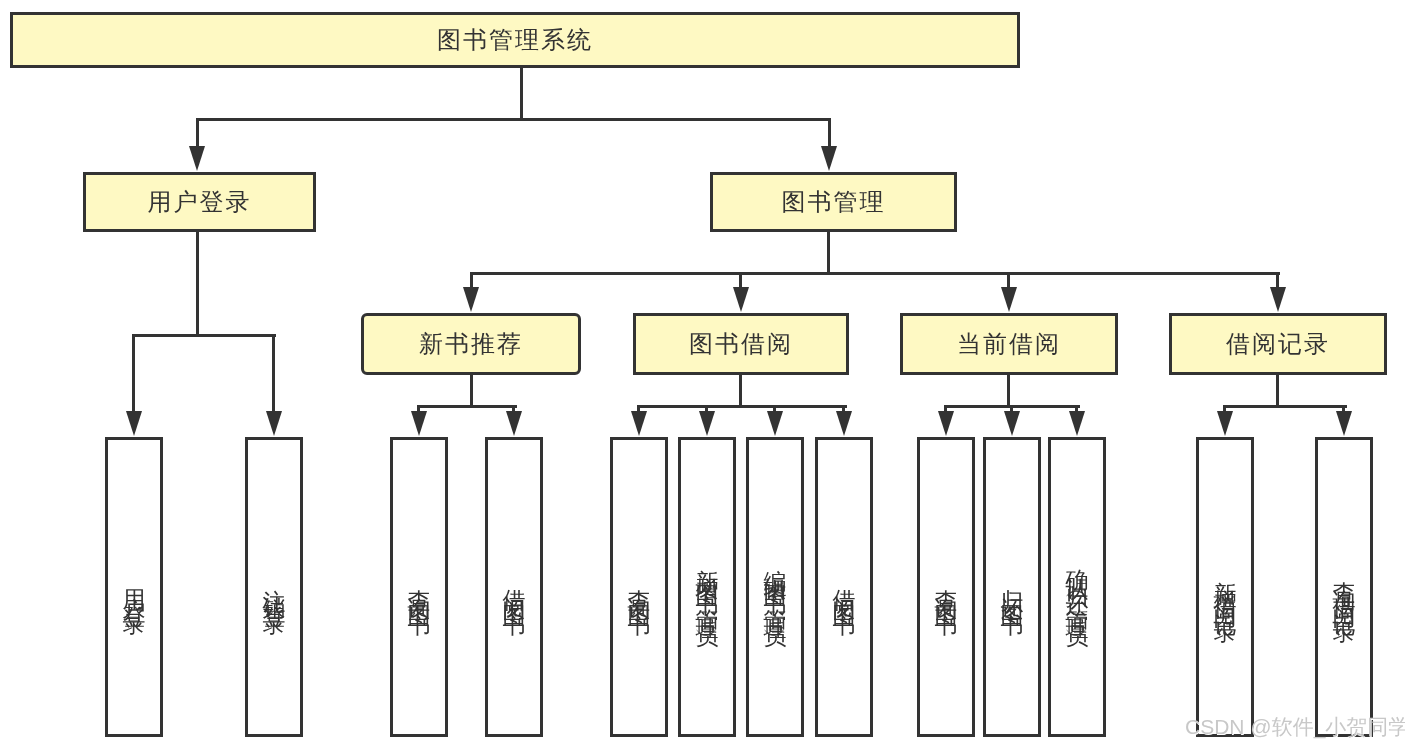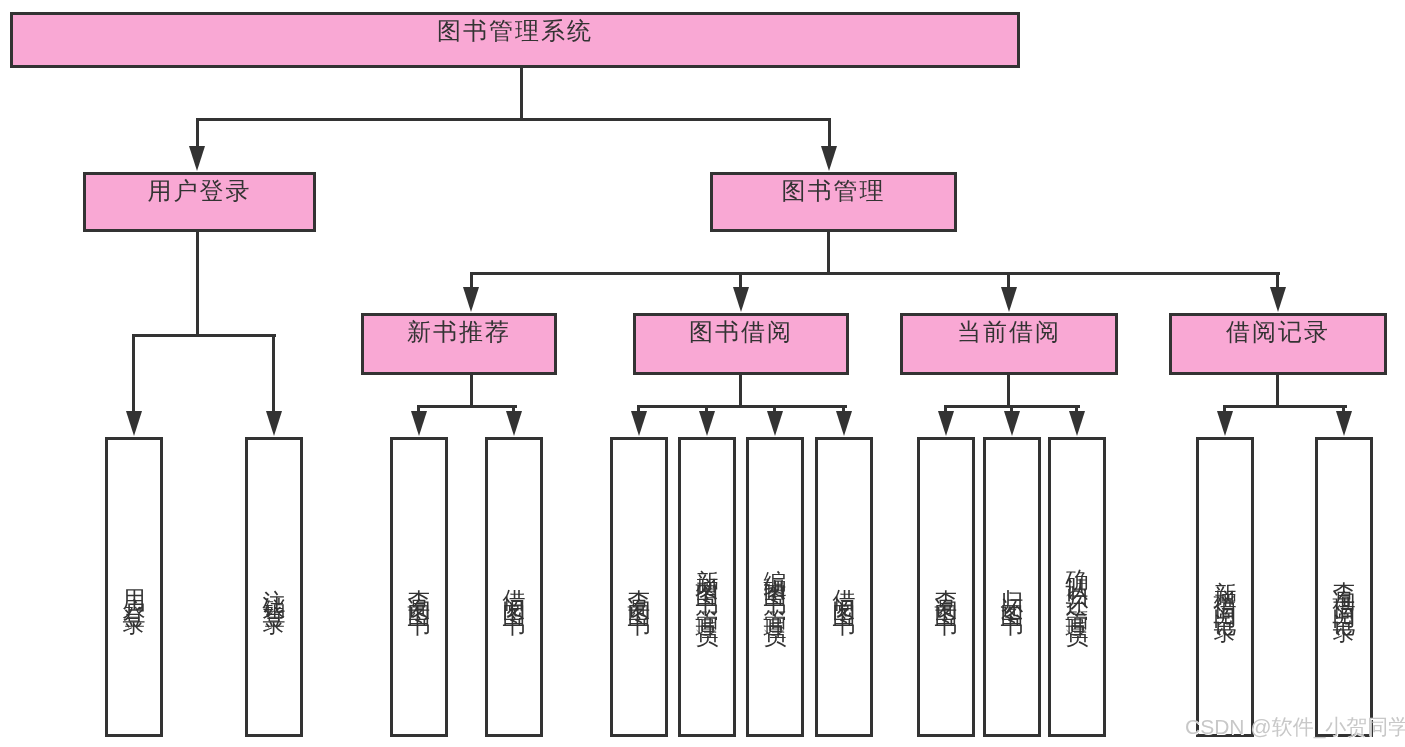--- a/index.html
+++ b/index.html
@@ -1,22 +1,22 @@
 <!DOCTYPE html>
 <html><head>
 <meta charset="utf-8">
 <style>
   html,body{margin:0;padding:0;background:#fff;}
   .stage{
     position:relative;width:1405px;height:747px;background:#ffffff;
     font-family:"Liberation Sans",sans-serif;overflow:hidden;
   }
   .box{
-    position:absolute;box-sizing:border-box;border:3px solid #333;background:#f9a8d4;
-    display:flex;justify-content:center;
+    position:absolute;box-sizing:border-box;border:3px solid #333;background:#fef9c3;
+    display:flex;align-items:center;justify-content:center;
   }
   .lbl{font-size:24px;color:#333;letter-spacing:2px;white-space:nowrap;}
   .vbox{
     position:absolute;box-sizing:border-box;border:3px solid #333;background:#fff;
     top:437px;width:58px;height:300px;
     display:flex;align-items:center;justify-content:center;
   }
   .vlbl{
     writing-mode:vertical-rl;text-orientation:mixed;
     font-size:23px;color:#333;letter-spacing:8px;line-height:1;
@@ -66,21 +66,21 @@
   <div class="ln" style="left:470px;top:272px;width:810px;height:3px;"></div>
   <div class="ln" style="left:470px;top:272px;width:3px;height:17px;"></div>
   <div class="ln" style="left:739px;top:272px;width:3px;height:17px;"></div>
   <div class="ln" style="left:1007px;top:272px;width:3px;height:17px;"></div>
   <div class="ln" style="left:1276px;top:272px;width:3px;height:17px;"></div>
   <div class="arw" style="left:463px;top:287px;"></div>
   <div class="arw" style="left:733px;top:287px;"></div>
   <div class="arw" style="left:1001px;top:287px;"></div>
   <div class="arw" style="left:1270px;top:287px;"></div>
 
-  <div class="box" style="left:361px;top:313px;width:196px;height:62px;">
+  <div class="box" style="left:361px;top:313px;width:220px;height:62px;border-radius:6px;">
     <span class="lbl">新书推荐</span>
   </div>
   <div class="box" style="left:900px;top:313px;width:218px;height:62px;">
     <span class="lbl">当前借阅</span>
   </div>
   <div class="box" style="left:633px;top:313px;width:216px;height:62px;">
     <span class="lbl">图书借阅</span>
   </div>
   <div class="box" style="left:1169px;top:313px;width:218px;height:62px;">
     <span class="lbl">借阅记录</span>

